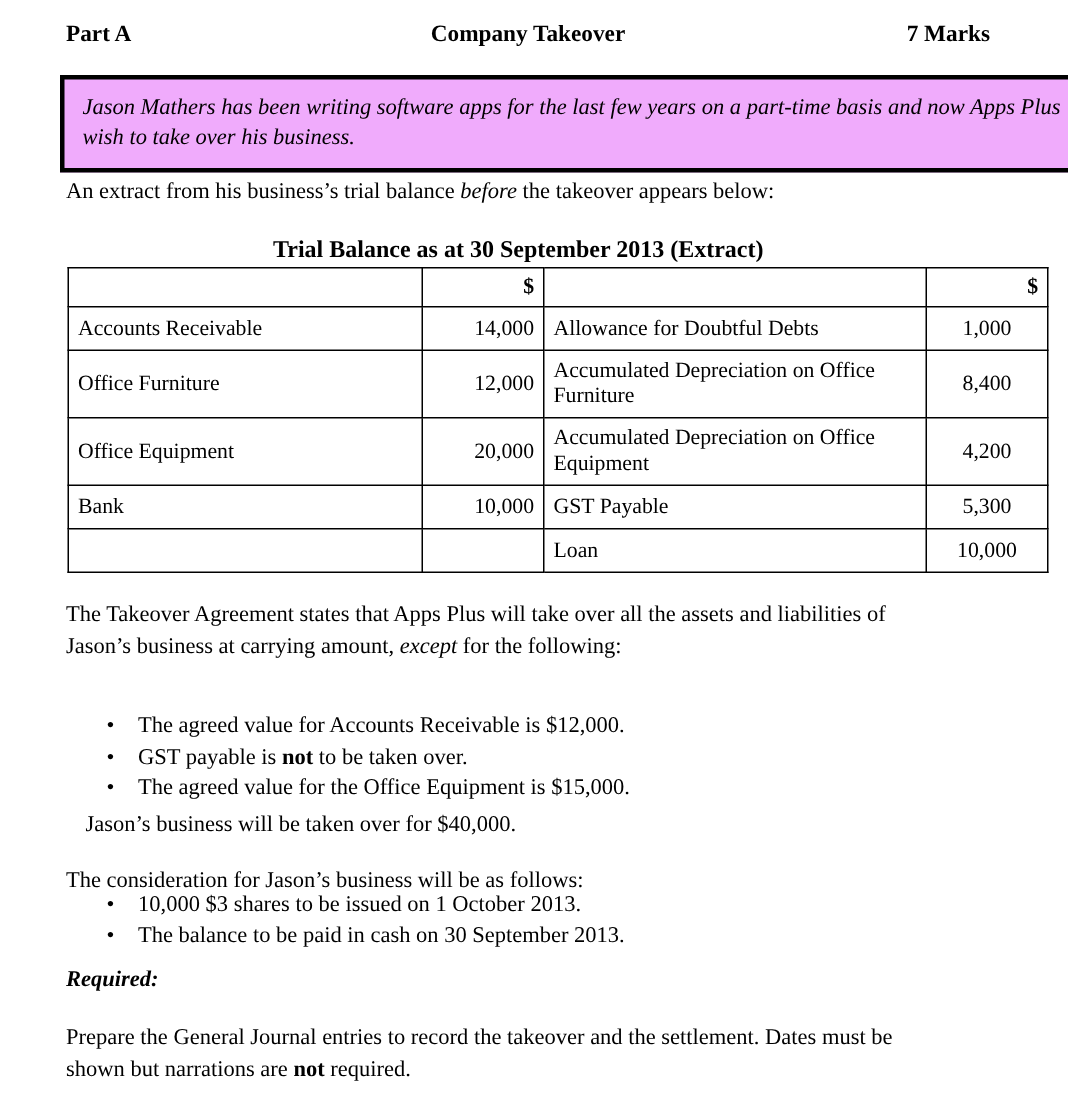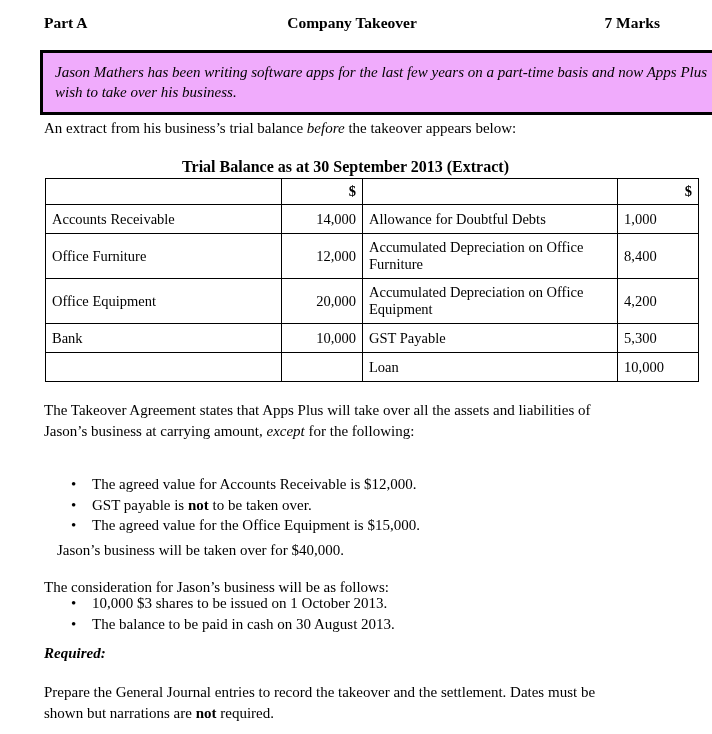--- a/index.html
+++ b/index.html
@@ -95,21 +95,21 @@
   table.tb td {
     border: 1px solid #000000;
     padding: 3px 6px;
     vertical-align: middle;
     line-height: 17px;
     height: 22px;
   }
   td.c1 { width: 223px; text-align: left;  }
   td.c2 { width: 68px;  text-align: right; }
   td.c3 { width: 242px; text-align: left;  }
-  td.c4 { width: 68px;  text-align: left; }
+  td.c4 { width: 68px;  text-align: center; }
   td.dollar { font-weight: bold; text-align: right; }
   tr.hdr-row td { height: 19px; }
   tr.tall td { height: 38px; }
 
   
   .para {
     position: absolute;
     left: 44px;
     width: 620px;
     font-size: 15px;
@@ -247,21 +247,21 @@
 
   <div class="para p-taken">Jason’s business will be taken over for $40,000.</div>
 
   <div class="para p-consider">The consideration for Jason’s business will be as follows:</div>
 
   <ul class="bullets b2">
     <li>
       <span class="bullet-dot">•</span><span>10,000 $3 shares to be issued on 1 October 2013.</span>
     </li>
     <li>
-      <span class="bullet-dot">•</span><span>The balance to be paid in cash on 30 August 2013.</span>
+      <span class="bullet-dot">•</span><span>The balance to be paid in cash on 30 September 2013.</span>
     </li>
   </ul>
 
   <div class="required-hdr">Required:</div>
 
   <div class="para p-prepare">
     <span>Prepare the General Journal entries to record the takeover and the settlement. Dates must be</span><br>
     <span>shown but narrations are </span><b>not</b><span> required.</span>
   </div>
 

